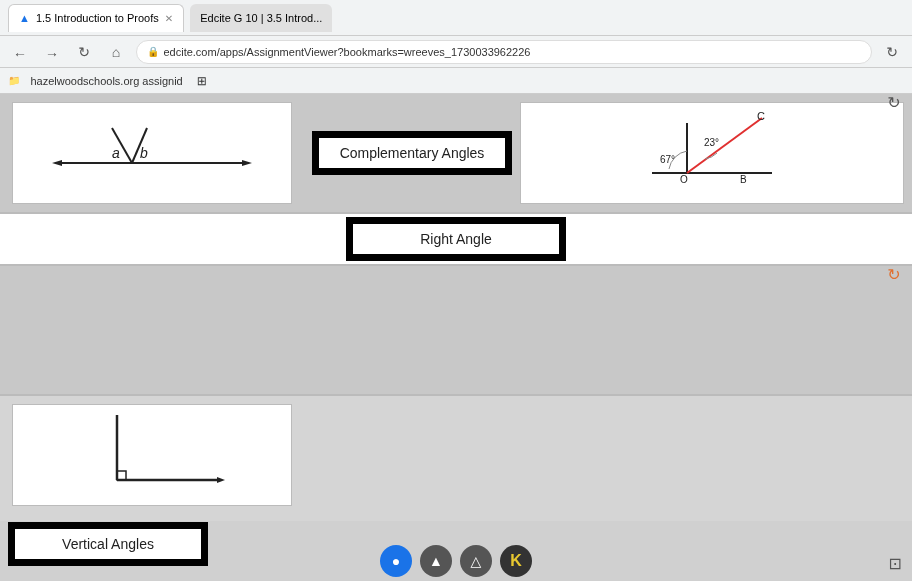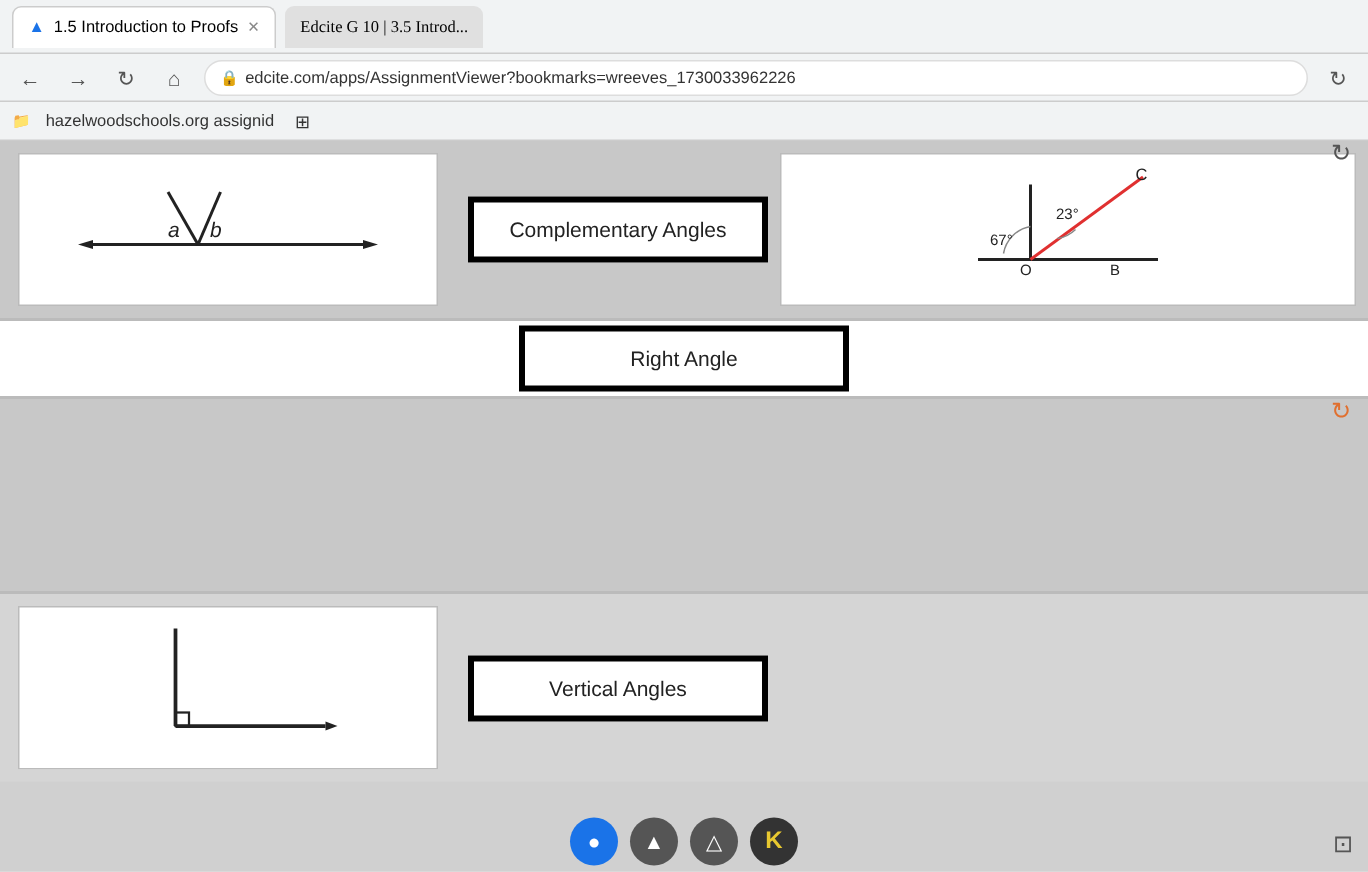--- a/index.html
+++ b/index.html
@@ -38,21 +38,20 @@
     .tab-icon { color: #1a73e8; font-size: 11px; }
     .tab-close { color: #888; cursor: pointer; font-size: 10px; }
     .tab-inactive {
       background: #e0e0e0;
       border-radius: 6px 6px 0 0;
       padding: 4px 10px;
       font-size: 11px;
       height: 28px;
       display: flex;
       align-items: center;
-      font-family: Liberation Serif, serif;
     }
 
     .address-bar-row {
       background: #f1f3f4;
       height: 32px;
       display: flex;
       align-items: center;
       padding: 0 8px;
       gap: 8px;
       border-bottom: 1px solid #ccc;
@@ -129,20 +128,21 @@
       background: #ffffff;
       height: 52px;
     }
     .row-3 {
       background: #c8c8c8;
       height: 130px;
     }
     .row-4 {
       background: #d5d5d5;
       height: 125px;
+      flex-direction: column;
     }
 
     
     .left-panel {
       width: 280px;
       min-width: 280px;
       background: #fff;
       border: 1px solid #bbb;
       margin: 8px 12px 8px 12px;
       display: flex;
@@ -155,21 +155,21 @@
     .right-panel {
       flex: 1;
       display: flex;
       align-items: stretch;
       padding: 8px 8px 8px 8px;
       gap: 8px;
     }
 
     .label-box {
       background: #fff;
-      border: 4px solid #000000;
+      border: 7px solid #000000;
       display: flex;
       align-items: center;
       justify-content: center;
       padding: 6px 20px;
       font-size: 14px;
       color: #222;
       min-width: 200px;
       height: 44px;
       align-self: center;
     }

